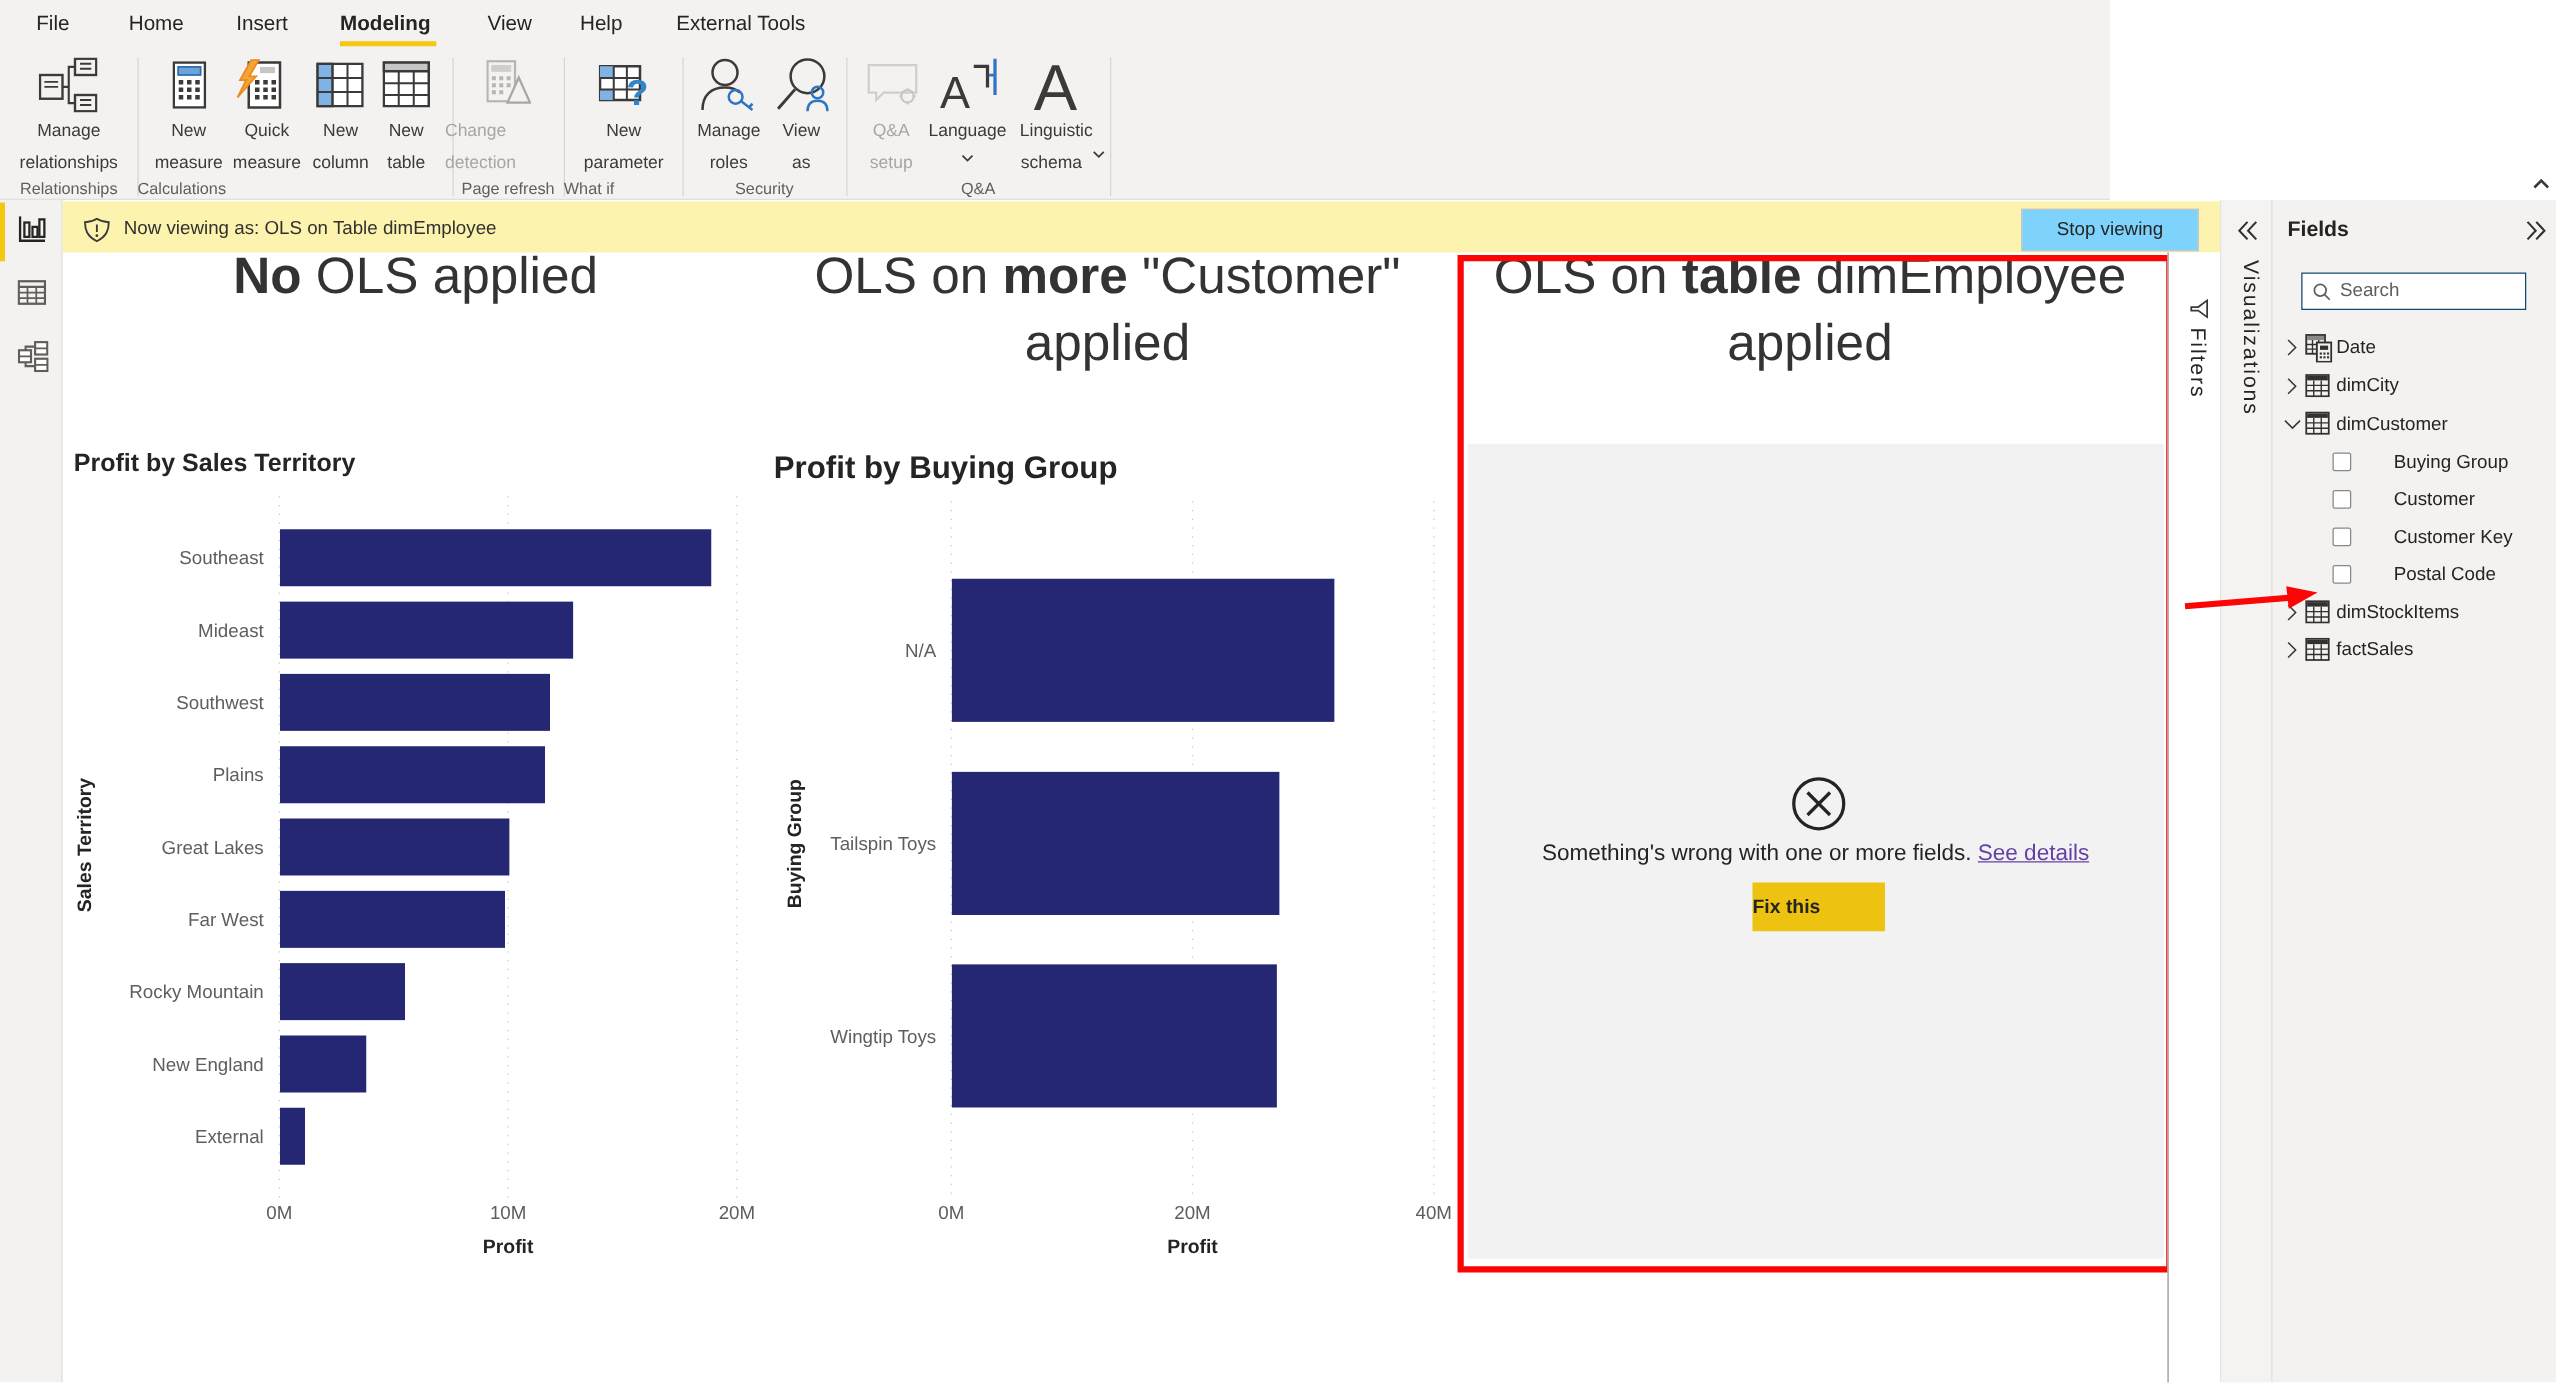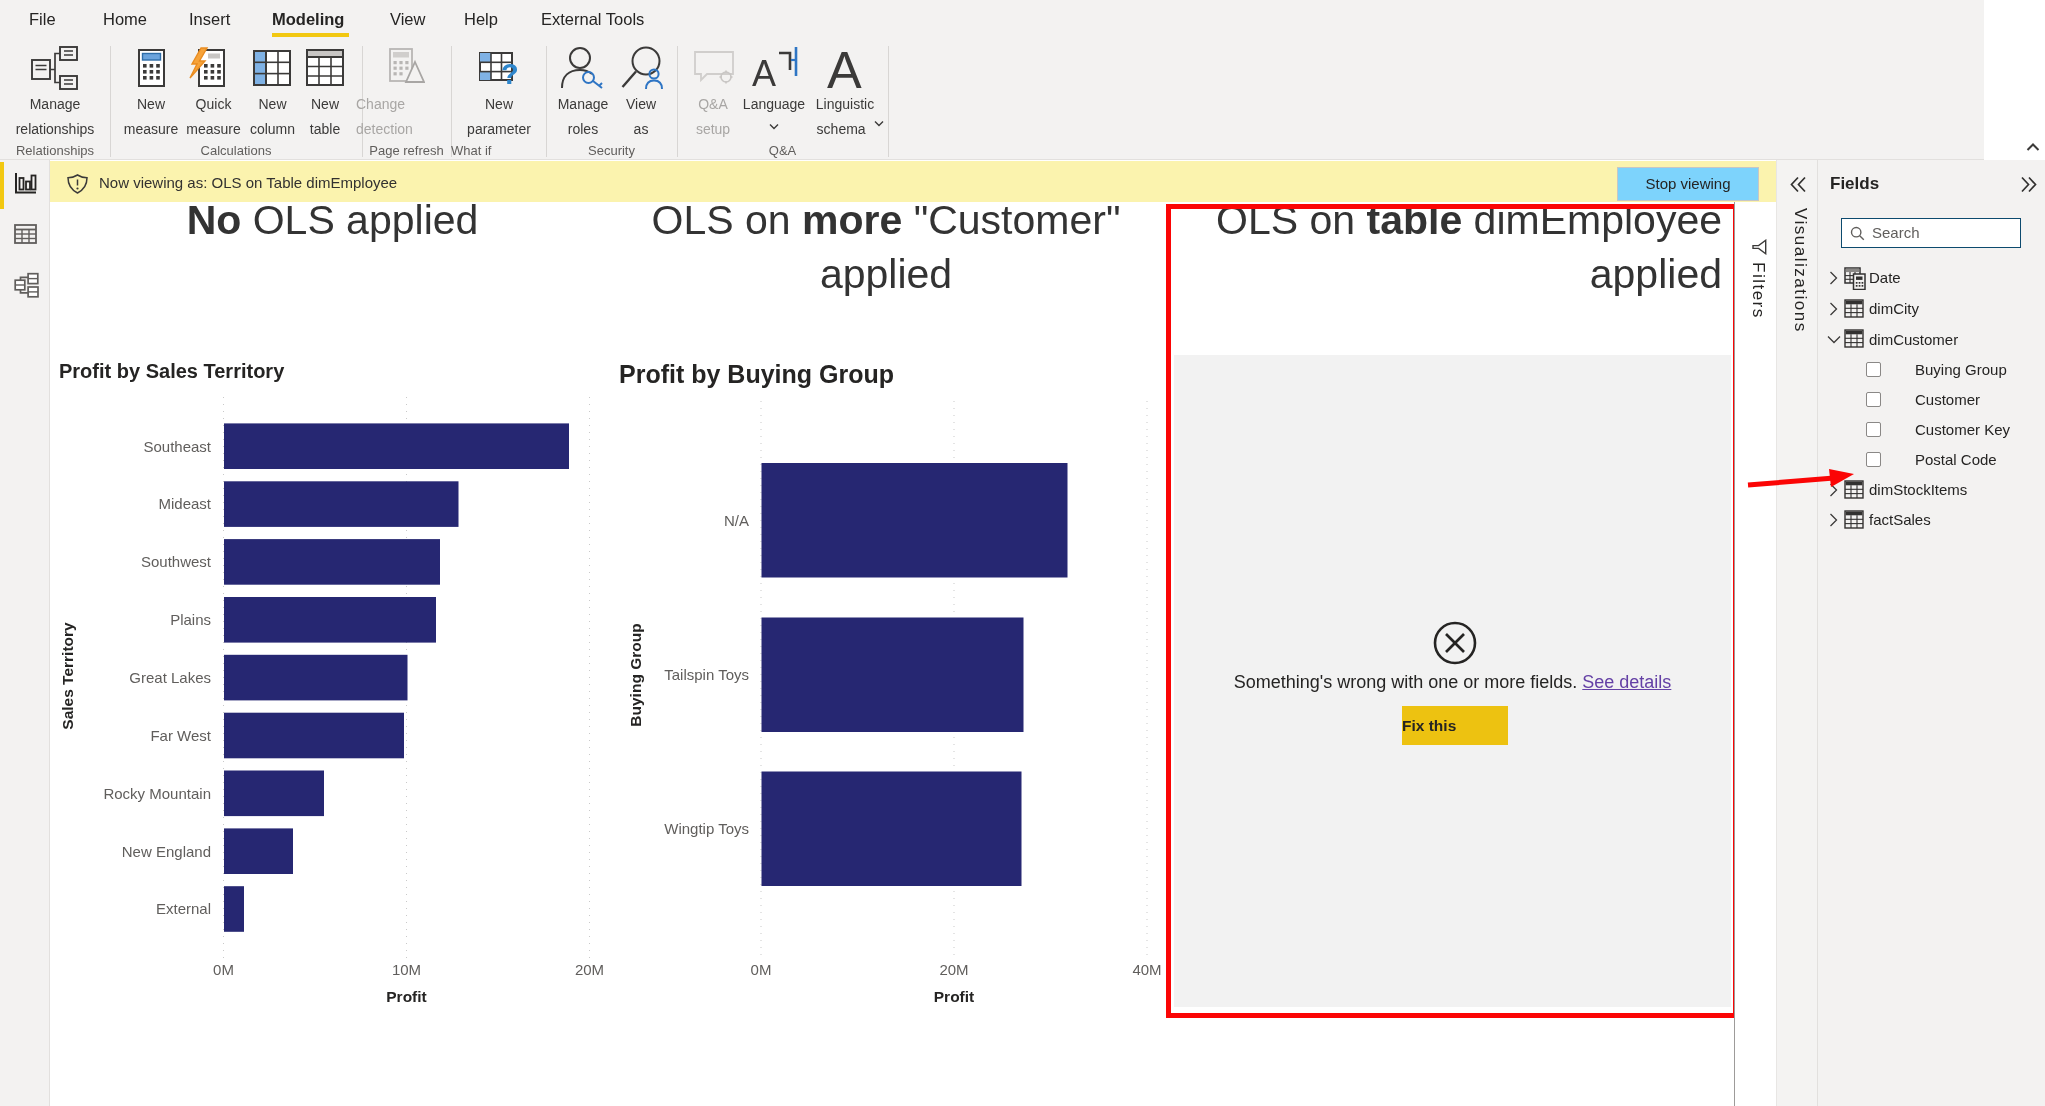--- a/index.html
+++ b/index.html
@@ -5,21 +5,21 @@
   * { margin:0; padding:0; box-sizing:border-box; }
   html,body { width:2045px; height:1106px; overflow:hidden; background:#fff;
     font-family:"Liberation Sans", sans-serif; color:#252423; }
   .abs { position:absolute; }
   #page { position:relative; width:2045px; height:1106px; }
 </style>
 </head>
 <body>
 <div id="page">
 
-  <div class="abs" id="ribbon" style="left:0;top:0;width:1984px;height:160px;background:#f3f2f1;border-bottom:1px solid #e2e0de;">
+  <div class="abs" id="ribbon" style="left:0;top:0;width:1688px;height:160px;background:#f3f2f1;border-bottom:1px solid #e2e0de;">
 
     <div class="abs" style="top:10px;left:0;width:900px;height:30px;font-size:16.5px;color:#252423;">
       <span class="abs" style="left:29px;">File</span>
       <span class="abs" style="left:103px;">Home</span>
       <span class="abs" style="left:189px;">Insert</span>
       <span class="abs" style="left:272px;font-weight:bold;">Modeling</span>
       <span class="abs" style="left:390px;">View</span>
       <span class="abs" style="left:464px;">Help</span>
       <span class="abs" style="left:541px;">External Tools</span>
     </div>
@@ -27,21 +27,21 @@
 
     <div class="abs" style="left:110px;top:46px;width:1px;height:111px;background:#d8d6d4;"></div>
     <div class="abs" style="left:362px;top:46px;width:1px;height:111px;background:#d8d6d4;"></div>
     <div class="abs" style="left:451px;top:46px;width:1px;height:111px;background:#d8d6d4;"></div>
     <div class="abs" style="left:546px;top:46px;width:1px;height:111px;background:#d8d6d4;"></div>
     <div class="abs" style="left:677px;top:46px;width:1px;height:111px;background:#d8d6d4;"></div>
     <div class="abs" style="left:888px;top:46px;width:1px;height:111px;background:#d8d6d4;"></div>
 
     <div class="abs" style="top:143px;left:0;width:950px;height:16px;font-size:13px;color:#605e5c;">
       <span class="abs" style="left:0;width:110px;text-align:center;">Relationships</span>
-      <span class="abs" style="left:110px;width:252px;text-align:center;">Calculations</span>
+      <span class="abs" style="left:110px;width:252px;text-align:left;">Calculations</span>
       <span class="abs" style="left:362px;width:89px;text-align:center;">Page refresh</span>
       <span class="abs" style="left:451px;width:95px;">What if</span>
       <span class="abs" style="left:546px;width:131px;text-align:center;">Security</span>
       <span class="abs" style="left:677px;width:211px;text-align:center;">Q&amp;A</span>
     </div>
 
     <div id="cmdlabels" style="position:absolute;top:-4px;left:0;font-size:14px;color:#3b3a39;">
       <div class="abs" style="left:0;top:96px;width:110px;text-align:center;line-height:25px;">Manage<br>relationships</div>
       <div class="abs" style="left:111px;top:96px;width:80px;text-align:center;line-height:25px;">New<br>measure</div>
       <div class="abs" style="left:171px;top:96px;width:85px;text-align:center;line-height:25px;">Quick<br>measure</div>
@@ -320,21 +320,21 @@
     <text x="904" y="800" font-size="15.5" font-weight="bold" fill="#252423" text-anchor="middle">Profit</text>
     <text x="591" y="473" font-size="15.5" font-weight="bold" fill="#252423" text-anchor="middle" transform="rotate(-90 591 473)">Buying Group</text>
   </svg>
 
   <div class="abs" style="left:60px;top:193px;width:545px;text-align:center;font-size:41px;line-height:54px;color:#333;">
     <span style="font-weight:bold;">No</span> OLS applied
   </div>
   <div class="abs" style="left:620px;top:193px;width:532px;text-align:center;font-size:41px;line-height:54px;color:#333;">
     OLS on <span style="font-weight:bold;">more</span> "Customer" applied
   </div>
-  <div class="abs" style="left:1174px;top:193px;width:548px;text-align:right;font-size:41px;line-height:54px;color:#333;">
+  <div class="abs" style="left:1174px;top:193px;width:548px;text-align:center;font-size:41px;line-height:54px;color:#333;">
     OLS on <span style="font-weight:bold;">table</span> dimEmployee applied
   </div>
 
   <div class="abs" style="left:59px;top:360px;font-size:20px;font-weight:bold;color:#252423;">Profit by Sales Territory</div>
   <div class="abs" style="left:619px;top:360px;font-size:25px;font-weight:bold;color:#252423;">Profit by Buying Group</div>
 
   <div class="abs" style="left:1174px;top:355px;width:557px;height:652px;background:#f2f2f2;">
     <svg class="abs" style="left:259px;top:266px;" width="44" height="44" viewBox="0 0 44 44">
       <circle cx="22" cy="22" r="20" fill="none" stroke="#252423" stroke-width="2.6"></circle>
       <line x1="13" y1="13" x2="31" y2="31" stroke="#252423" stroke-width="2.6"></line>

